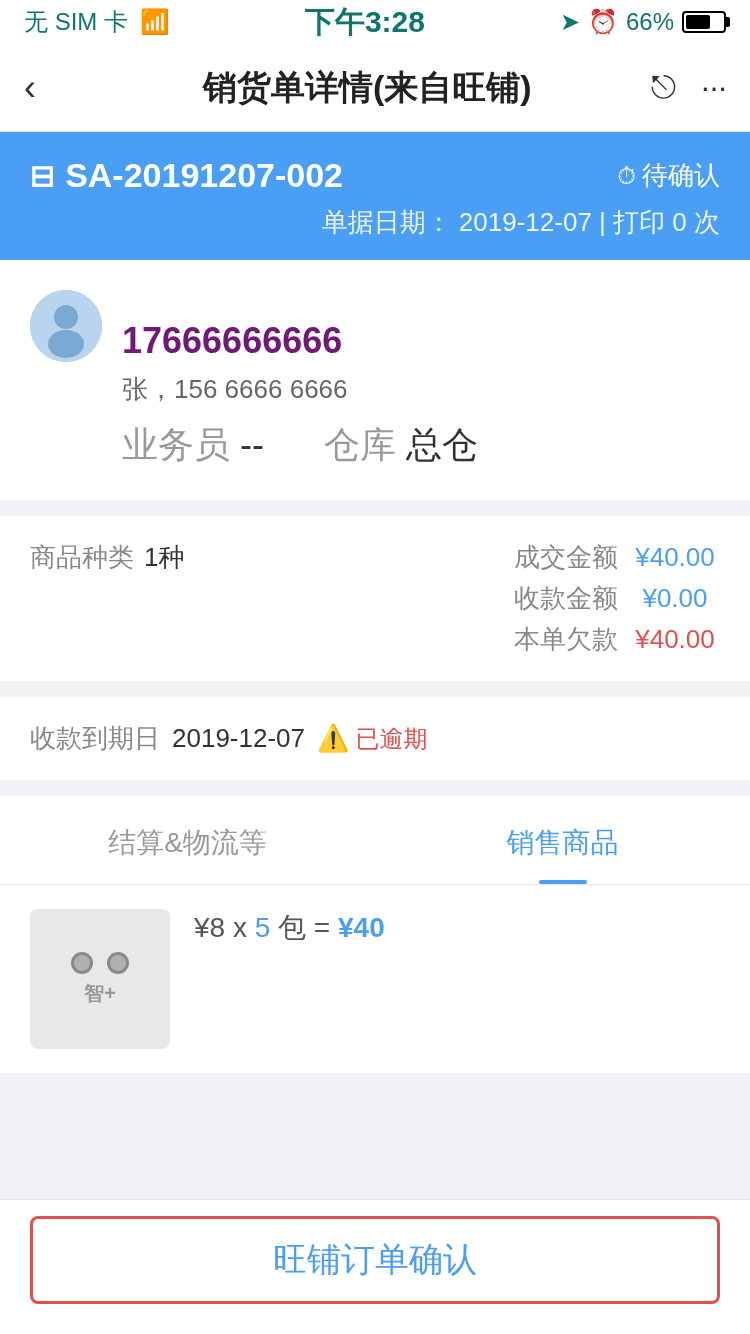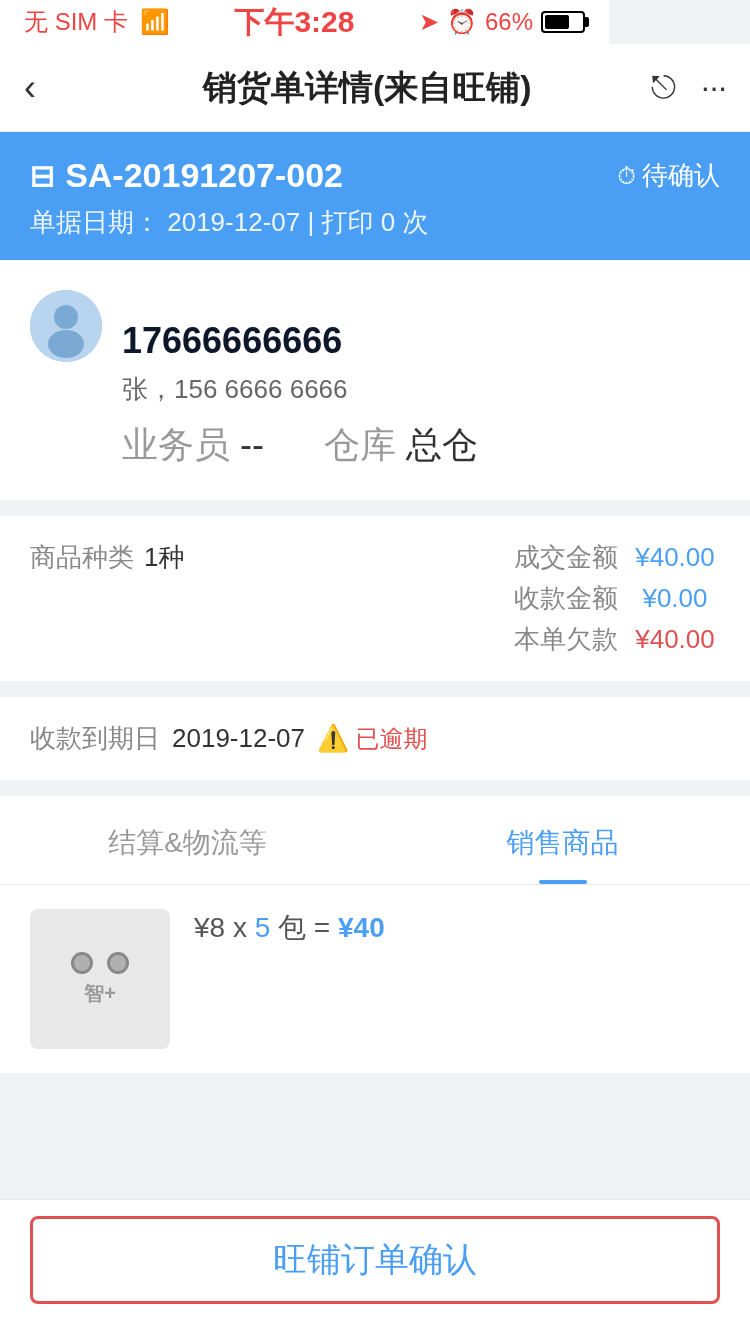--- a/index.html
+++ b/index.html
@@ -8,29 +8,29 @@
       width: 750px;
       min-height: 1334px;
       font-family: -apple-system, "PingFang SC", "Helvetica Neue", Arial, sans-serif;
       background: #f0f2f5;
       font-size: 28px;
       color: #333;
     }
 
     
     .status-bar {
-      width: 609px;
+      width: 750px;
       height: 44px;
       background: #fff;
       display: flex;
       align-items: center;
       justify-content: space-between;
       padding: 0 24px;
       font-size: 24px;
-      color: #ef4444;
+      color: #0f766e;
     }
     .status-left { display: flex; align-items: center; gap: 12px; font-size: 24px; font-weight: 500; }
     .status-center { font-size: 30px; font-weight: 600; }
     .status-right { display: flex; align-items: center; gap: 8px; font-size: 24px; }
     .battery-bar {
       width: 44px; height: 22px; border: 2px solid #000; border-radius: 4px; position: relative;
       display: inline-flex; align-items: center; padding: 2px;
     }
     .battery-bar::after { content: ''; position: absolute; right: -6px; top: 50%; transform: translateY(-50%); width: 4px; height: 10px; background: #000; border-radius: 0 2px 2px 0; }
     .battery-fill { width: 66%; height: 100%; background: #000; border-radius: 2px; }
@@ -55,35 +55,35 @@
     .header-card {
       background: #4a9ff5;
       padding: 24px 30px 20px;
       margin-bottom: 0;
     }
     .header-top { display: flex; align-items: center; justify-content: space-between; margin-bottom: 10px; }
     .order-id { display: flex; align-items: center; gap: 10px; color: #fff; font-size: 34px; font-weight: 700; }
     .order-icon { font-size: 30px; }
     .status-badge { display: flex; align-items: center; gap: 6px; color: #fff; font-size: 26px; }
     .clock-icon { font-size: 24px; }
-    .header-date { color: rgba(255,255,255,0.9); font-size: 26px; }
+    .header-date { color: rgba(255,255,255,0.9); font-size: 26px; text-align: right; }
 
     
     .customer-section {
       background: #fff;
       padding: 30px;
       margin-bottom: 16px;
     }
     .customer-top { display: flex; align-items: center; gap: 20px; margin-bottom: 10px; }
     .avatar {
       width: 72px; height: 72px; border-radius: 50%; background: #b0c8e8;
       display: flex; align-items: center; justify-content: center;
       flex-shrink: 0;
     }
-    .customer-phone { font-size: 36px; font-weight: 600; color: #0f172a; margin-top: 30px; }
+    .customer-phone { font-size: 36px; font-weight: 600; color: #701a75; margin-top: 30px; }
     .customer-detail { font-size: 26px; color: #666; margin-left: 92px; margin-bottom: 14px; }
     .customer-meta { display: flex; align-items: center; gap: 0; font-size: 36px; color: #666; margin-left: 92px; }
     .customer-meta-item { margin-right: 60px; }
     .customer-meta-label { color: #999; }
     .customer-meta-value { color: #333; }
 
     
     .summary-section {
       background: #fff;
       padding: 24px 30px;

